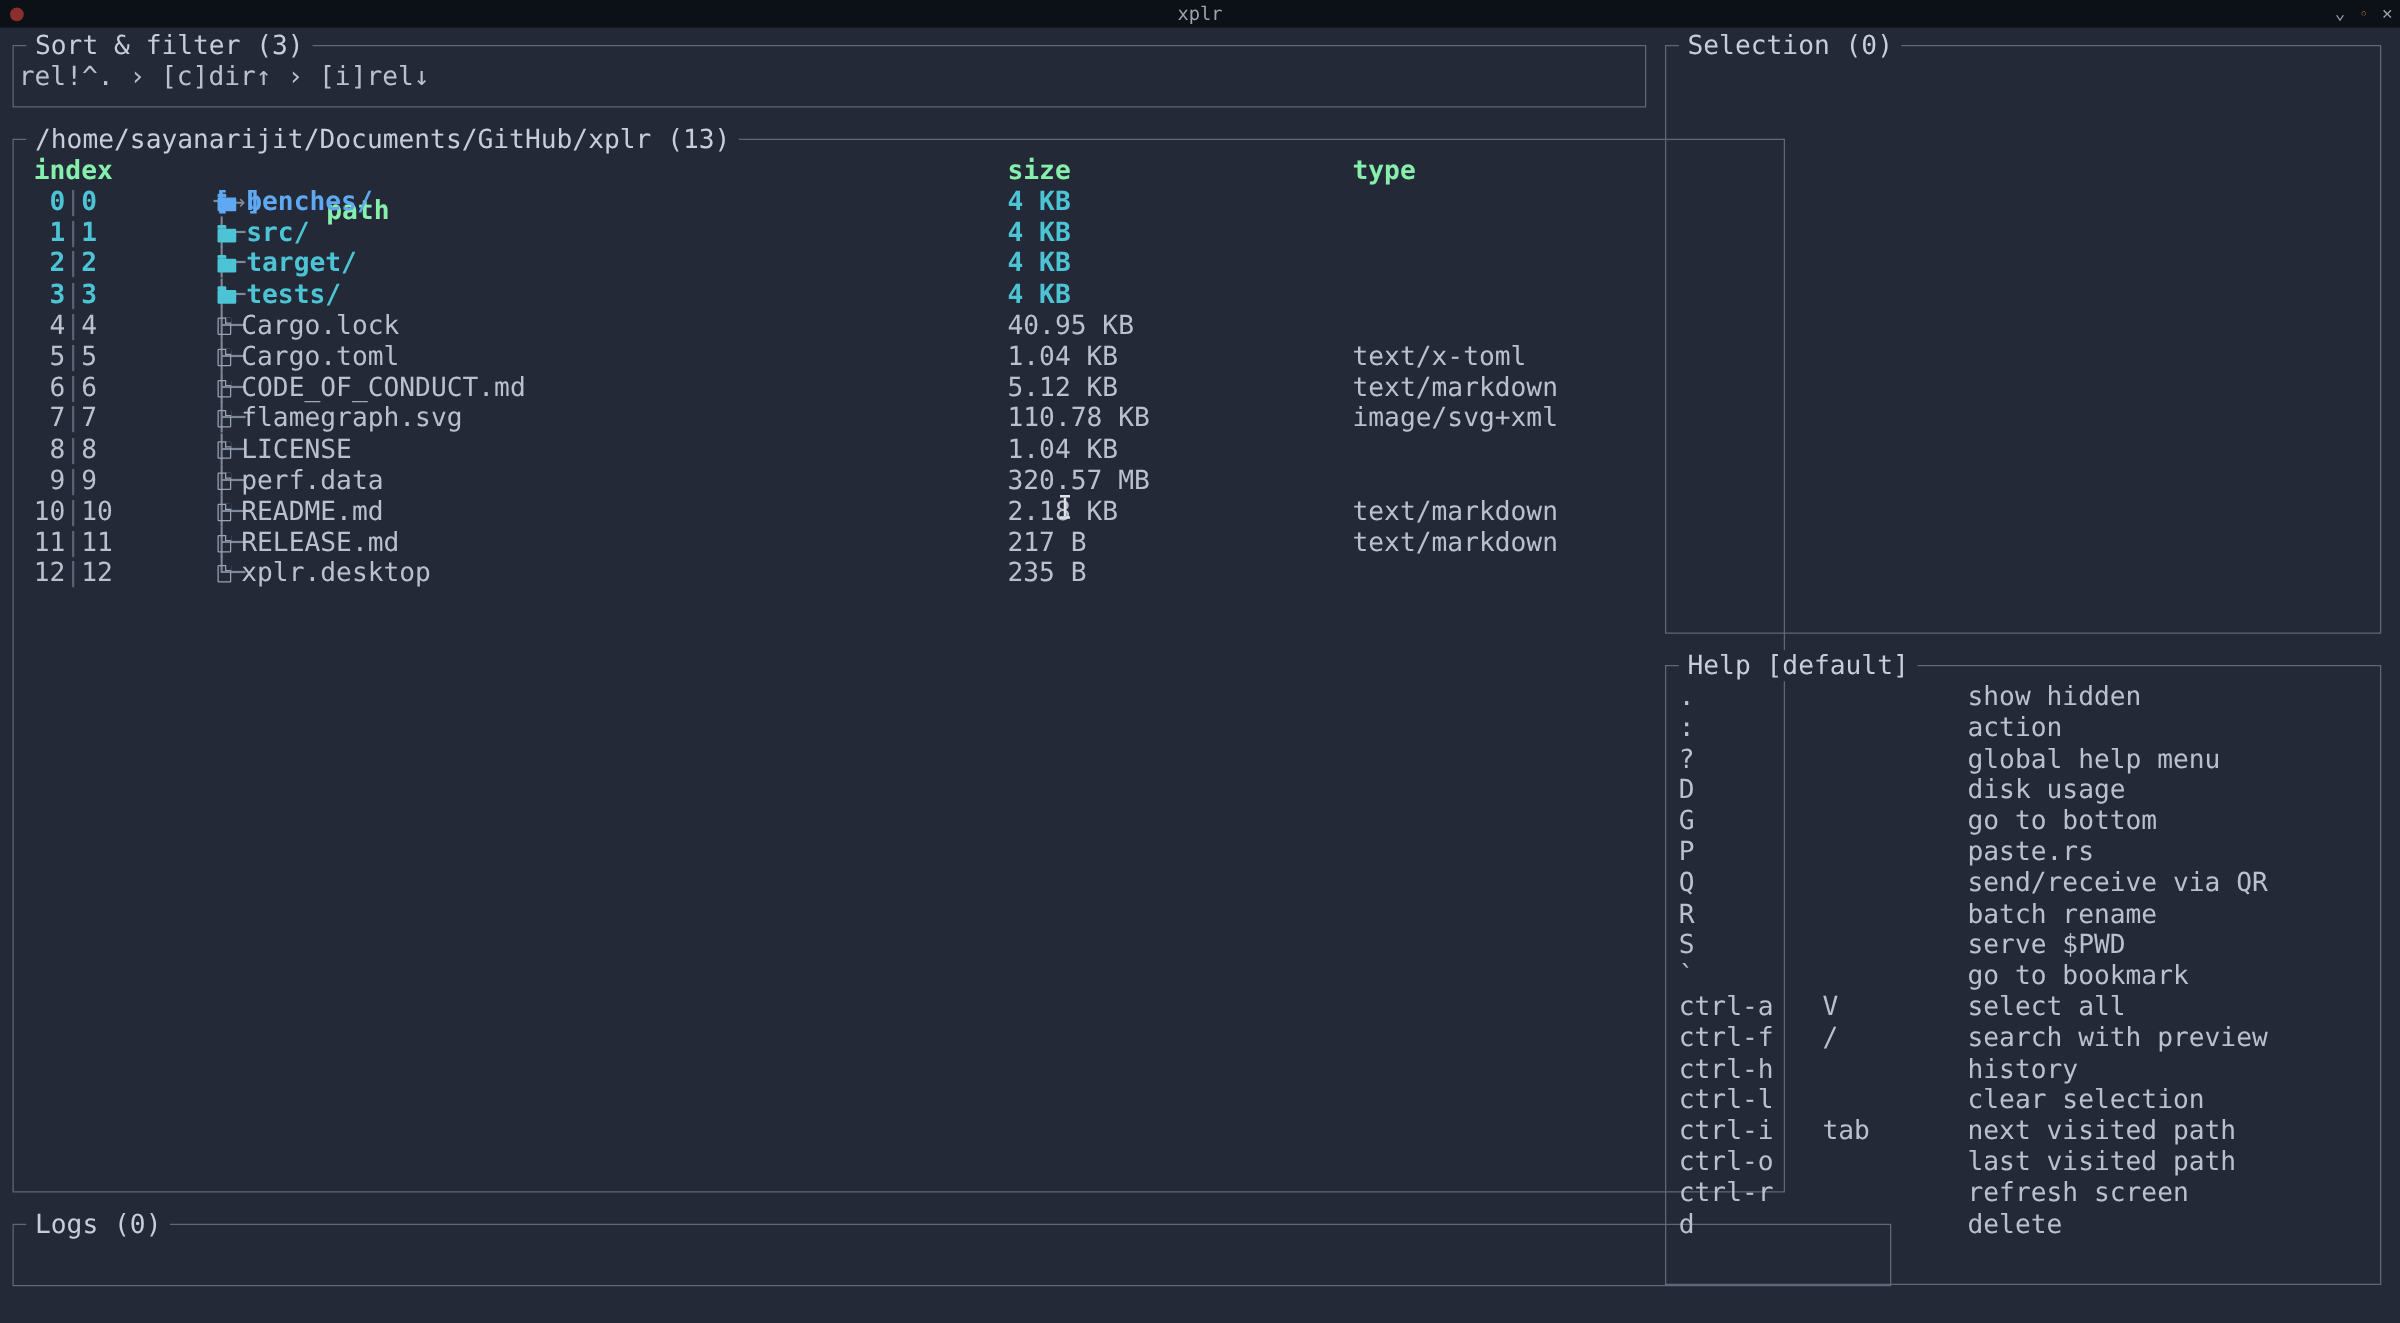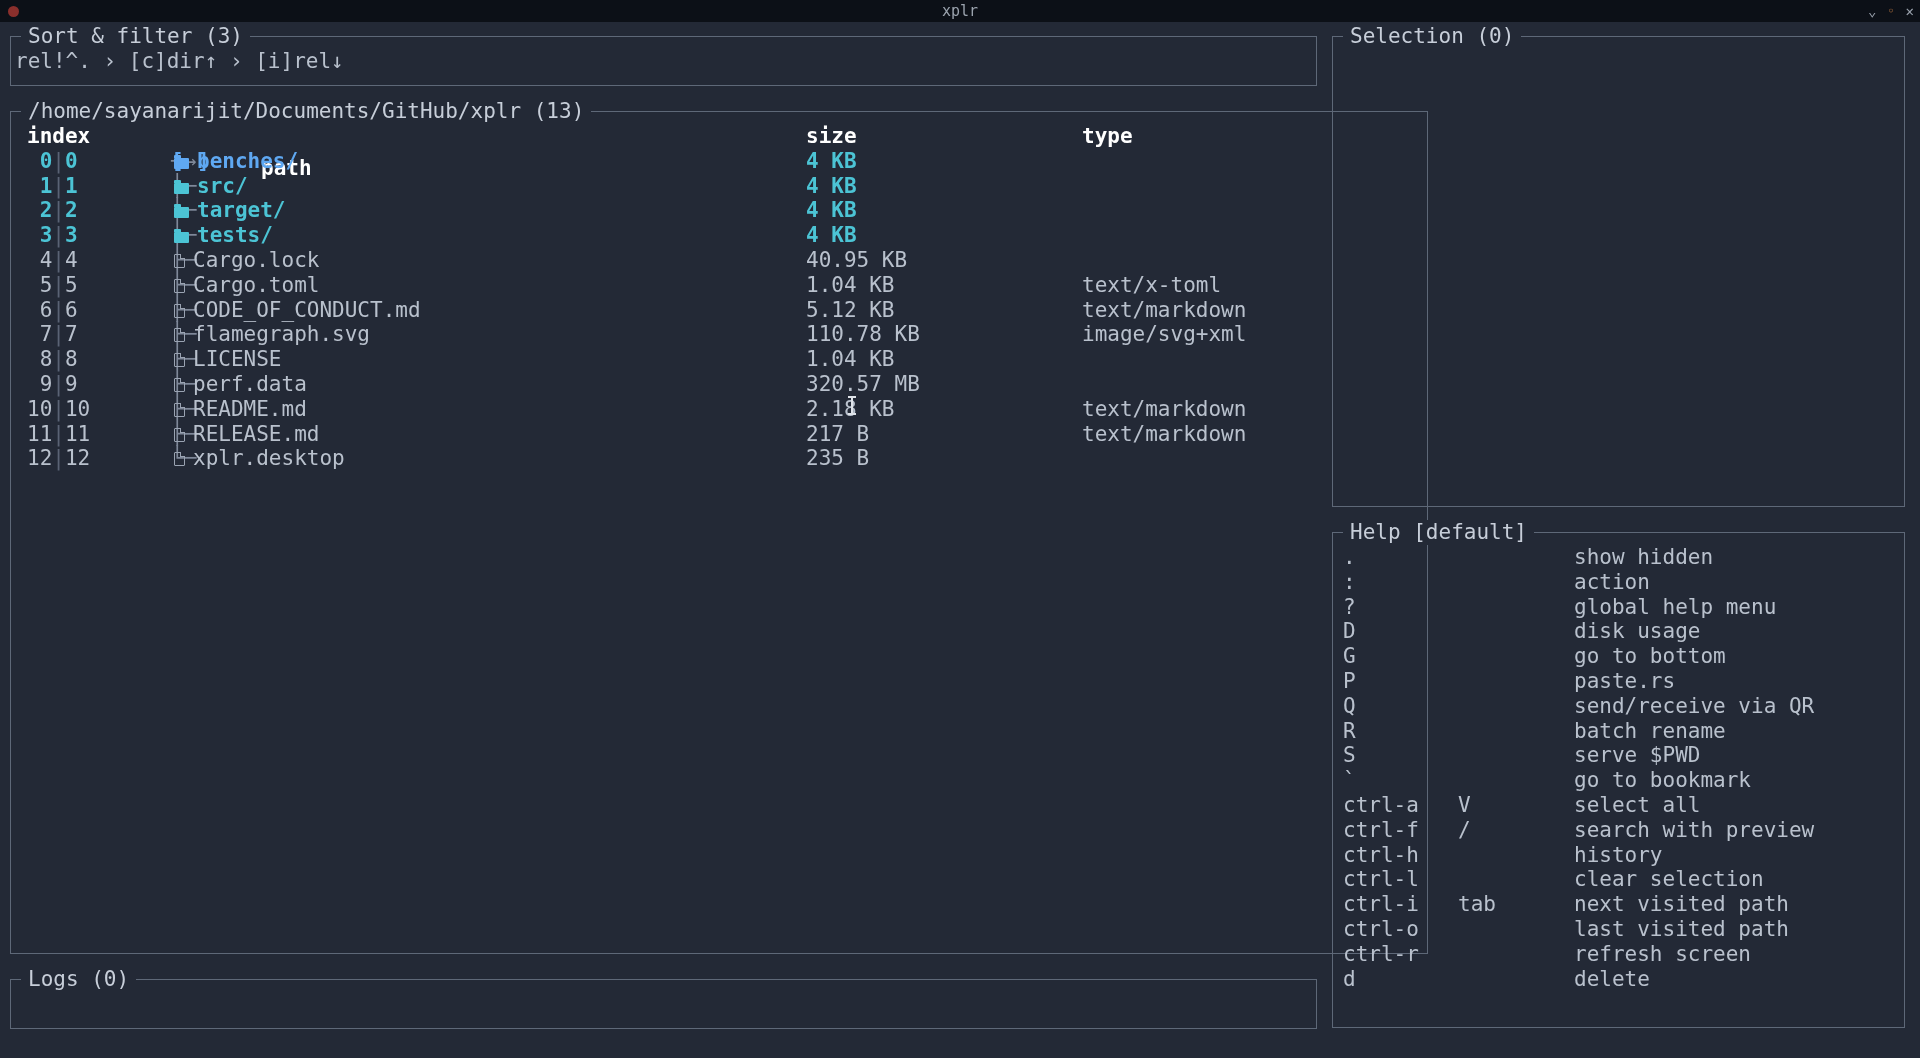--- a/index.html
+++ b/index.html
@@ -63,21 +63,21 @@
   }
   
   .m-content{position:absolute;left:0;top:12px;right:0;}
   .row{position:relative;height:24.8px;line-height:24.8px;white-space:pre;}
   .row span{position:absolute;top:0;}
   .c-index{left:16px;}
   .c-path-h{left:250px;margin-top:32px;}
   .c-group{left:160px;}
   .c-size{left:795px;}
   .c-type{left:1071px;text-align:center;}
-  .hdr{font-weight:bold;color:#ffffff;}
+  .hdr{font-weight:bold;color:#86efac;}
   .c-index .pipe{position:static;color:var(--pipe);}
   .c-index .idx,.c-index .idx2{position:static;}
   .row.dir .idx,.row.dir .idx2{color:var(--cyan);font-weight:bold;}
   .row.dir .fname{color:var(--cyan);font-weight:bold;}
   .row.dir .c-size{color:var(--cyan);font-weight:bold;}
   .row.focused .fname{color:var(--blue);}
   .row.focused .idx,.row.focused .idx2{color:var(--cyan);}
   .tree{position:static;color:var(--dim);}
   .bracket{position:static;color:var(--blue);font-weight:bold;}
   .fname{position:static;}
@@ -224,21 +224,21 @@
     <span class="c-index"><span class="idx">12</span><span class="pipe">|</span><span class="idx2">12</span></span>
     <span class="c-group"><span class="tree">└─</span><span class="bracket br-open"> </span><span class="icon page"></span><span class="fname">xplr.desktop</span><span class="bracket br-close"></span></span>
     <span class="c-size">235 B</span>
     <span class="c-type"></span>
   </div>
         </div>
     </div>
   </div>
 </div>
 
-<div class="panel" style="left:10px;top:979px;width:1307px;height:50px;">
+<div class="panel" style="left:10px;top:979px;width:1503px;height:50px;">
   <span class="panel-title">Logs (0)</span>
   <div class="panel-body"></div>
 </div>
 
 <div class="panel" style="left:1332px;top:36px;width:573px;height:471px;">
   <span class="panel-title">Selection (0)</span>
   <div class="panel-body"></div>
 </div>
 
 <div class="panel" style="left:1332px;top:532px;width:573px;height:496px;">

